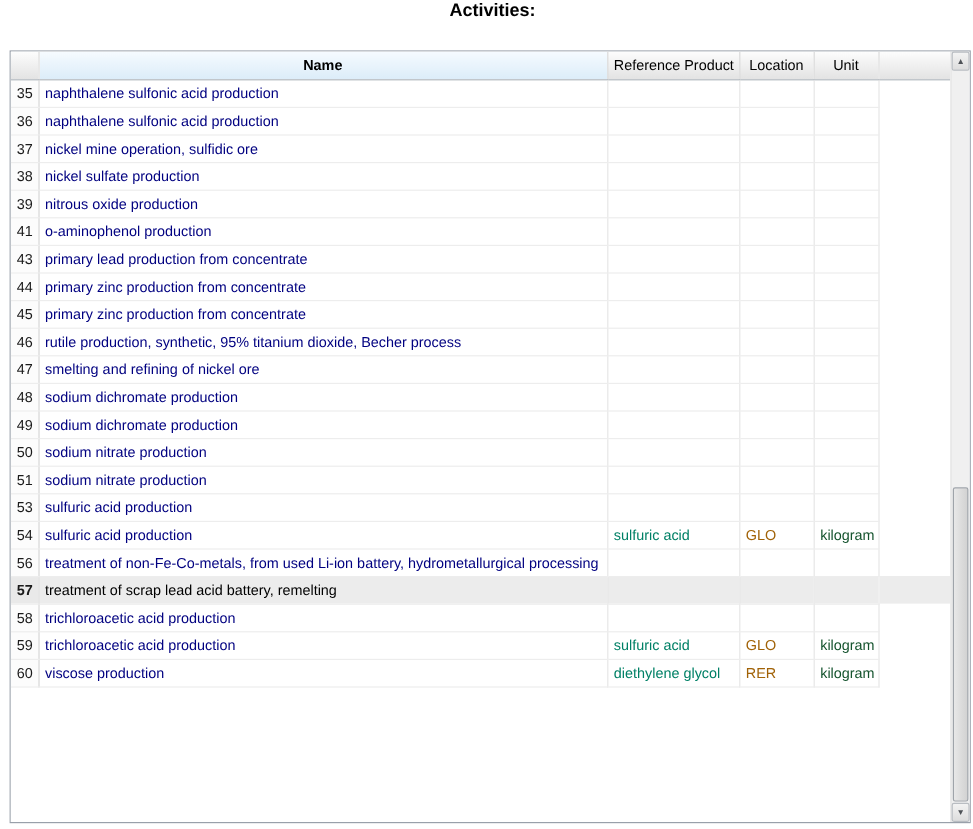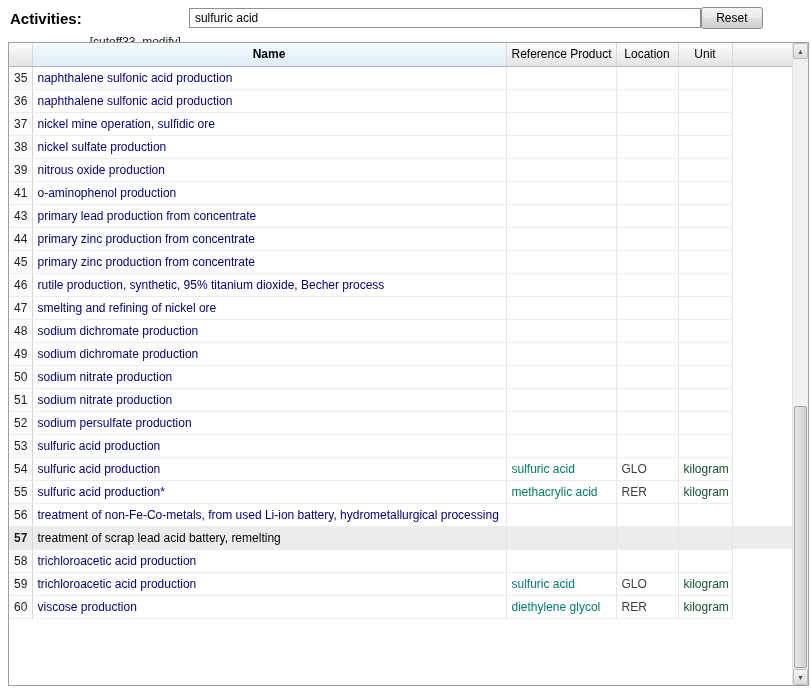--- a/index.html
+++ b/index.html
@@ -11,20 +11,21 @@
     position: relative;
     overflow: hidden;
     color: #000;
   }
 
   
   .topbar {
     position: absolute; left: 0; top: 0; right: 0; height: 36px;
     display: flex; align-items: center;
     background: #ffffff;
+    flex-direction: column;
   }
   .title { margin-left: 10px; font-size: 15px; font-weight: bold; color: #000; white-space: nowrap; }
   .db    { margin-left: 8px; font-size: 12px; color: #1c1c1c; white-space: nowrap; margin-top: 48px; }
   .search {
     margin-left: 8px; width: 512px; height: 20px;
     border: 1px solid #8a8f99; background: #fff;
     font-family: "Liberation Sans", sans-serif;
     font-size: 12px; padding: 0 5px; outline: none;
   }
   .reset {
@@ -74,21 +75,21 @@
   }
   
   tbody td {
     border-right: 1px solid #e6e6e6;
     border-bottom: 1px solid #ededed;
     background: #fff;
   }
   tbody td.c-fill { border-right: none; border-bottom: none; background: #fff; }
   .c-name { color: #000080; margin-left: 33px; }
   .c-prod { color: #008066; }
-  .c-loc  { color: #404040; }
+  .c-loc  { color: #a16207; }
   .c-unit { color: #14532d; }
   tr.selected th.rownum { background: #e9e9e9; font-weight: bold; }
   tr.selected td { background: #ececec; }
   tr.selected .c-name { color: #000; }
 
   
   .vscroll {
     position: absolute; top: 0; right: 0; bottom: 0; width: 16px;
     background: #f0f0f0; border-left: 1px solid #e3e3e3;
   }
@@ -254,48 +255,32 @@
   </tr>
           <tr>
     <th class="rownum">51</th>
     <td class="c-name">sodium nitrate production</td>
     <td class="c-prod"></td>
     <td class="c-loc"></td>
     <td class="c-unit"></td>
     <td class="c-fill"></td>
   </tr>
           <tr>
-    <th class="rownum">52</th>
-    <td class="c-name">sodium persulfate production</td>
-    <td class="c-prod"></td>
-    <td class="c-loc"></td>
-    <td class="c-unit"></td>
-    <td class="c-fill"></td>
-  </tr>
-          <tr>
     <th class="rownum">53</th>
     <td class="c-name">sulfuric acid production</td>
     <td class="c-prod"></td>
     <td class="c-loc"></td>
     <td class="c-unit"></td>
     <td class="c-fill"></td>
   </tr>
           <tr>
     <th class="rownum">54</th>
     <td class="c-name">sulfuric acid production</td>
     <td class="c-prod">sulfuric acid</td>
     <td class="c-loc">GLO</td>
-    <td class="c-unit">kilogram</td>
-    <td class="c-fill"></td>
-  </tr>
-          <tr>
-    <th class="rownum">55</th>
-    <td class="c-name">sulfuric acid production*</td>
-    <td class="c-prod">methacrylic acid</td>
-    <td class="c-loc">RER</td>
     <td class="c-unit">kilogram</td>
     <td class="c-fill"></td>
   </tr>
           <tr>
     <th class="rownum">56</th>
     <td class="c-name">treatment of non-Fe-Co-metals, from used Li-ion battery, hydrometallurgical processing</td>
     <td class="c-prod"></td>
     <td class="c-loc"></td>
     <td class="c-unit"></td>
     <td class="c-fill"></td>

